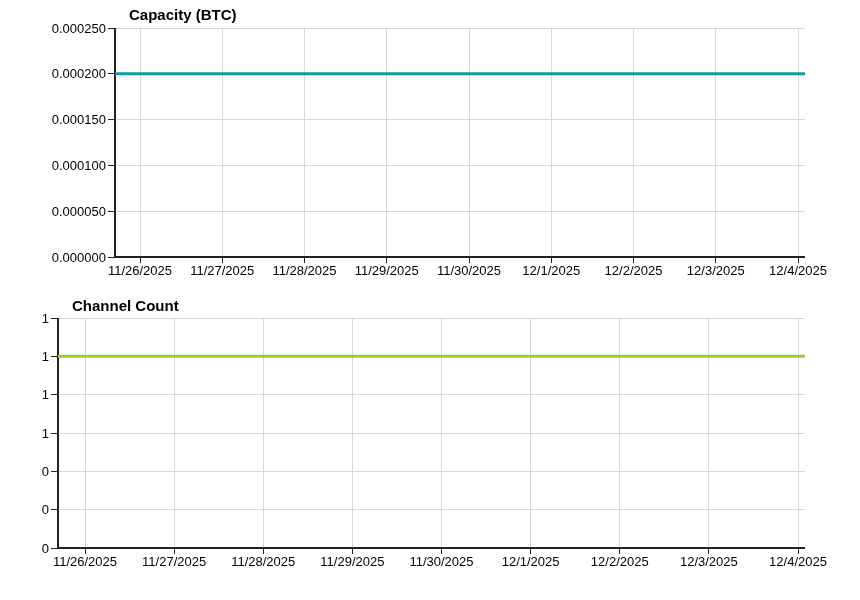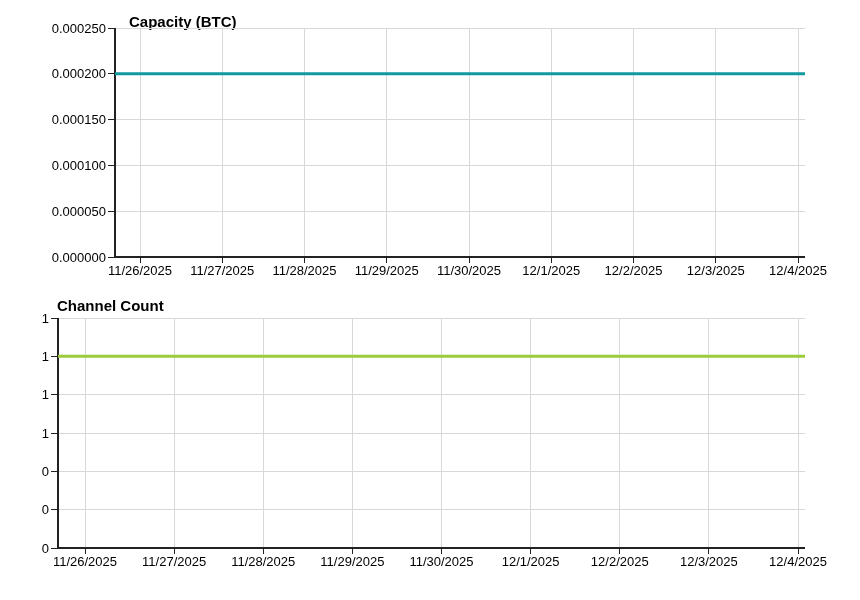--- a/index.html
+++ b/index.html
@@ -25,22 +25,22 @@
   #chart-capacity  { top: 0;     height: 295px; }
   #chart-channels  { top: 295px; height: 305px; }
   .chart-title {
     position: absolute;
     margin: 0;
     font-size: 15px;
     font-weight: bold;
     color: #000000;
     white-space: nowrap;
   }
-  #chart-capacity .chart-title { left: 129px; top: 13px; }
-  #chart-channels .chart-title { left: 57px;  top: 2px; }
+  #chart-capacity .chart-title { left: 129px; top: 6px; }
+  #chart-channels .chart-title { left: 72px;  top: 2px; }
   svg.plot {
     position: absolute;
     left: 0;
     top: 0;
     display: block;
   }
   .grid line  { stroke: #d8d8d8; stroke-width: 1; shape-rendering: crispEdges; }
   .spine line { stroke: #222222; stroke-width: 1.4; shape-rendering: crispEdges; }
   .tick line  { stroke: #222222; stroke-width: 1; shape-rendering: crispEdges; }
   .ylab text, .xlab text { font-size: 13px; fill: #000000; font-family: "Liberation Sans", sans-serif; }

